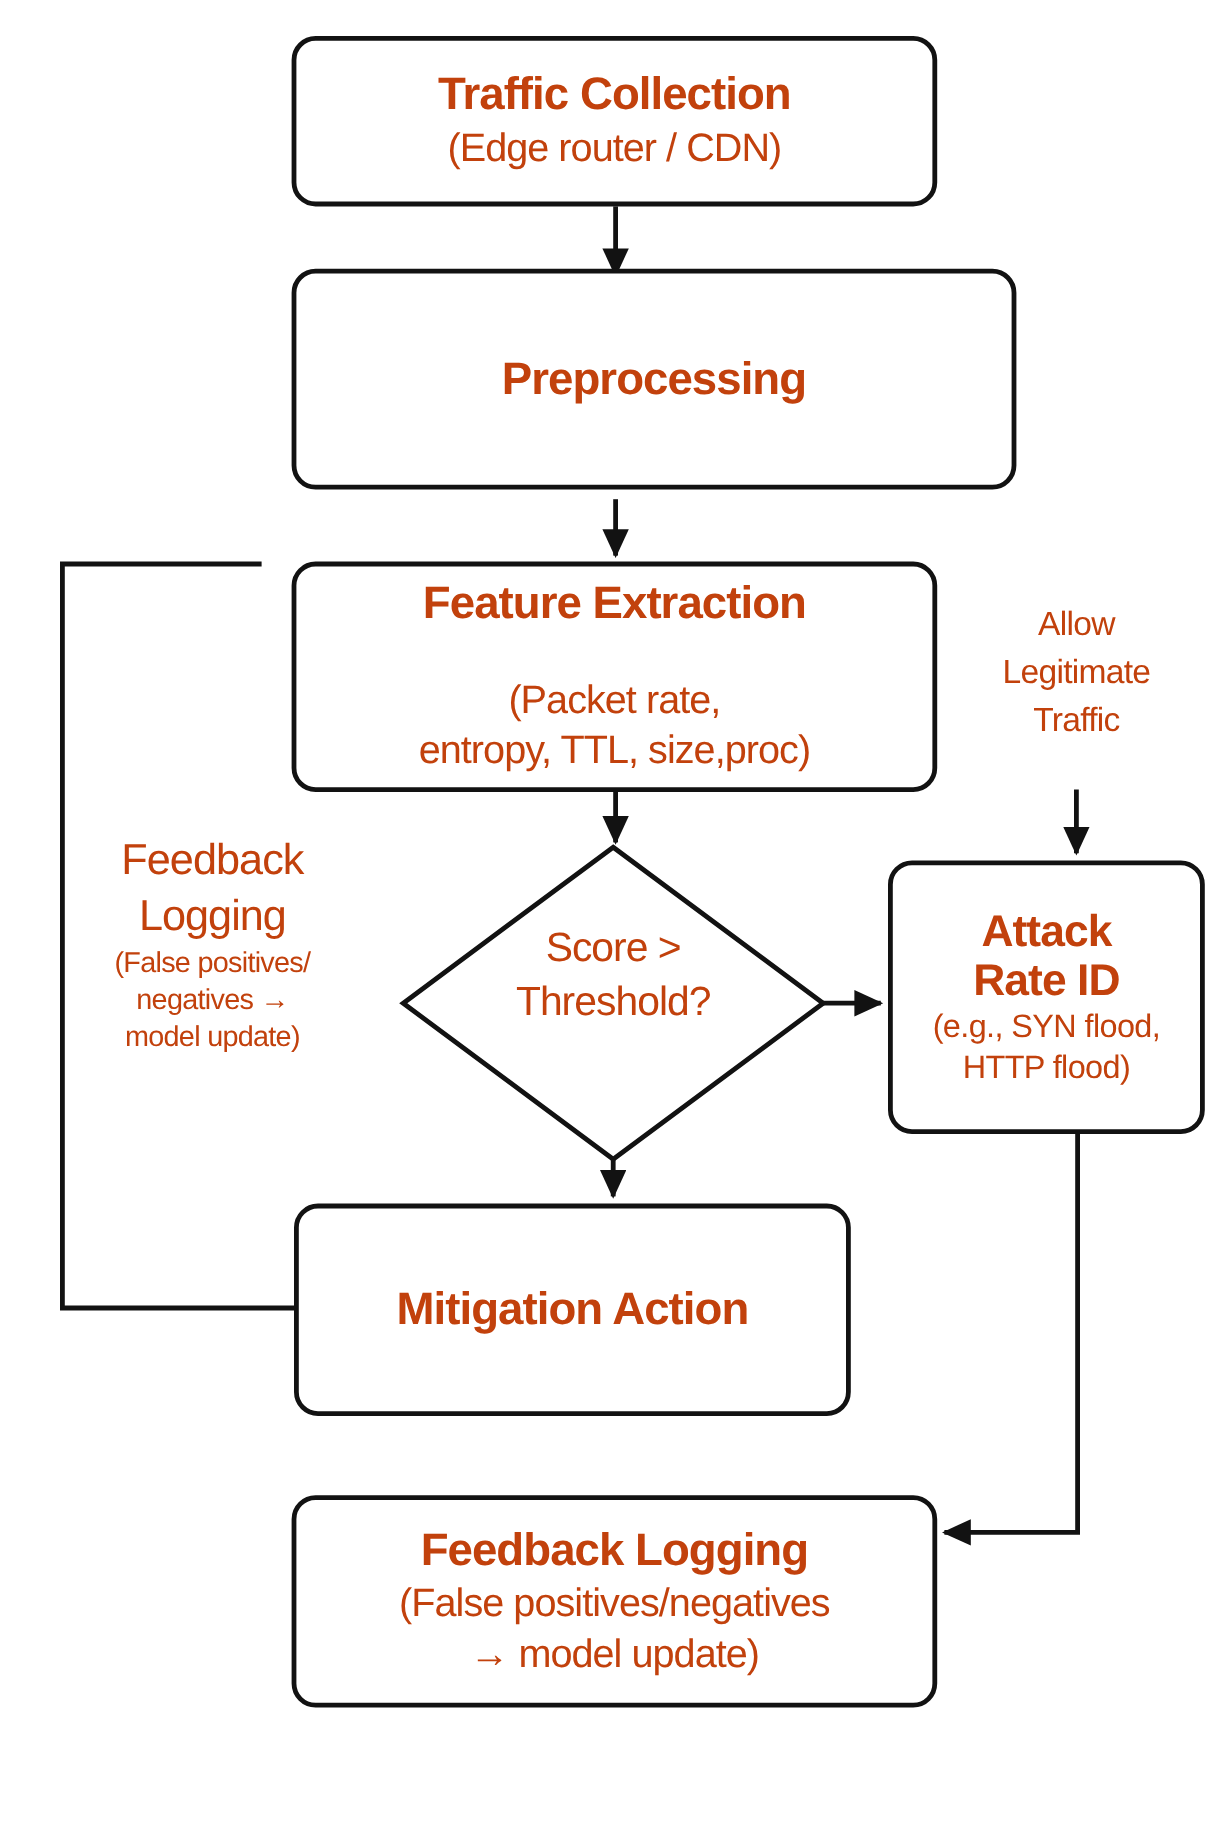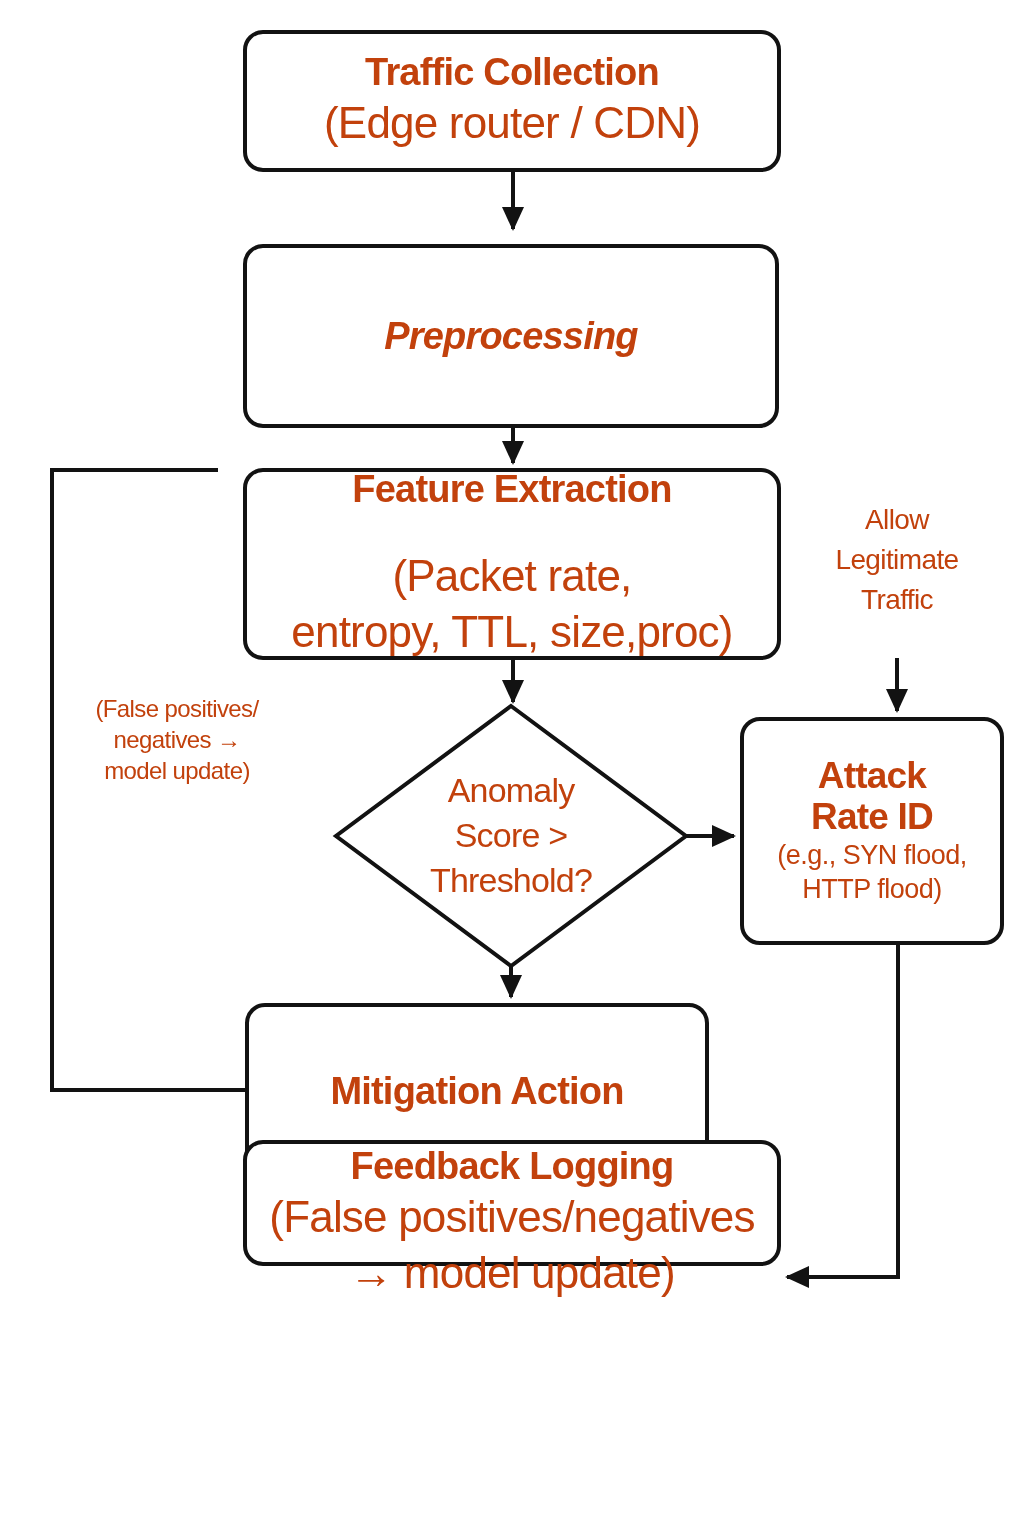--- a/index.html
+++ b/index.html
@@ -46,21 +46,21 @@
     justify-content: center;
     text-align: center;
   }
   .node-title {
     font-size: 38px;
     font-weight: 700;
     letter-spacing: -0.8px;
     line-height: 1.18;
   }
   .node-sub {
-    font-size: 44px;
+    font-size: 33px;
     font-weight: 400;
     letter-spacing: -0.8px;
     line-height: 1.28;
   }
   .node-attack .node-title { font-size: 37px; line-height: 1.12; }
   .node-attack .node-sub   { font-size: 27px; line-height: 1.28; letter-spacing: -0.5px; }
 
   .float-label {
     position: absolute;
     text-align: center;
@@ -115,34 +115,33 @@
     <path d="M898,943 V1277 H787" marker-end="url(#ah)"></path>
 
     <polygon class="diamond-shape" points="511,706 686,836 511,966 336,836"></polygon>
   </svg>
 
   <div class="node" style="left:243px; top:30px; width:538px; height:142px;">
     <div class="node-title">Traffic Collection</div>
     <div class="node-sub">(Edge router / CDN)</div>
   </div>
 
-  <div class="node" style="left:243px; top:244px; width:536px; height:184px;font-style:italic;">
+  <div class="node" style="left:243px; top:224px; width:604px; height:184px;">
     <div class="node-title">Preprocessing</div>
   </div>
 
   <div class="node" style="left:243px; top:468px; width:538px; height:192px;gap:36px;">
     <div class="node-title">Feature Extraction</div>
     <div class="node-sub">
       <div>(Packet rate,</div>
       <div>entropy, TTL, size,proc)</div>
     </div>
   </div>
 
   <div class="float-label diamond-label" style="left:381px; top:768px; width:260px;">
-    <div>Anomaly</div>
     <div>Score &gt;</div>
     <div>Threshold?</div>
   </div>
 
   <div class="float-label allow-label" style="left:787px; top:500px; width:220px;">
     <div>Allow</div>
     <div>Legitimate</div>
     <div>Traffic</div>
   </div>
 
@@ -151,32 +150,36 @@
       <div>Attack</div>
       <div>Rate ID</div>
     </div>
     <div class="node-sub">
       <div>(e.g., SYN flood,</div>
       <div>HTTP flood)</div>
     </div>
   </div>
 
   <div class="float-label" style="left:42px; top:693px; width:270px;">
+    <div class="note-main">
+      <div>Feedback</div>
+      <div>Logging</div>
+    </div>
     <div class="note-sub">
       <div>(False positives/</div>
       <div>negatives →</div>
       <div>model update)</div>
     </div>
   </div>
 
   <div class="node" style="left:245px; top:1003px; width:464px; height:177px;">
     <div class="node-title">Mitigation Action</div>
   </div>
 
-  <div class="node" style="left:243px; top:1140px; width:538px; height:126px;justify-content:space-between;">
+  <div class="node" style="left:243px; top:1246px; width:538px; height:177px;">
     <div class="node-title">Feedback Logging</div>
     <div class="node-sub">
       <div>(False positives/negatives</div>
       <div>→ model update)</div>
     </div>
   </div>
 
 </div>
 
 </body></html>

